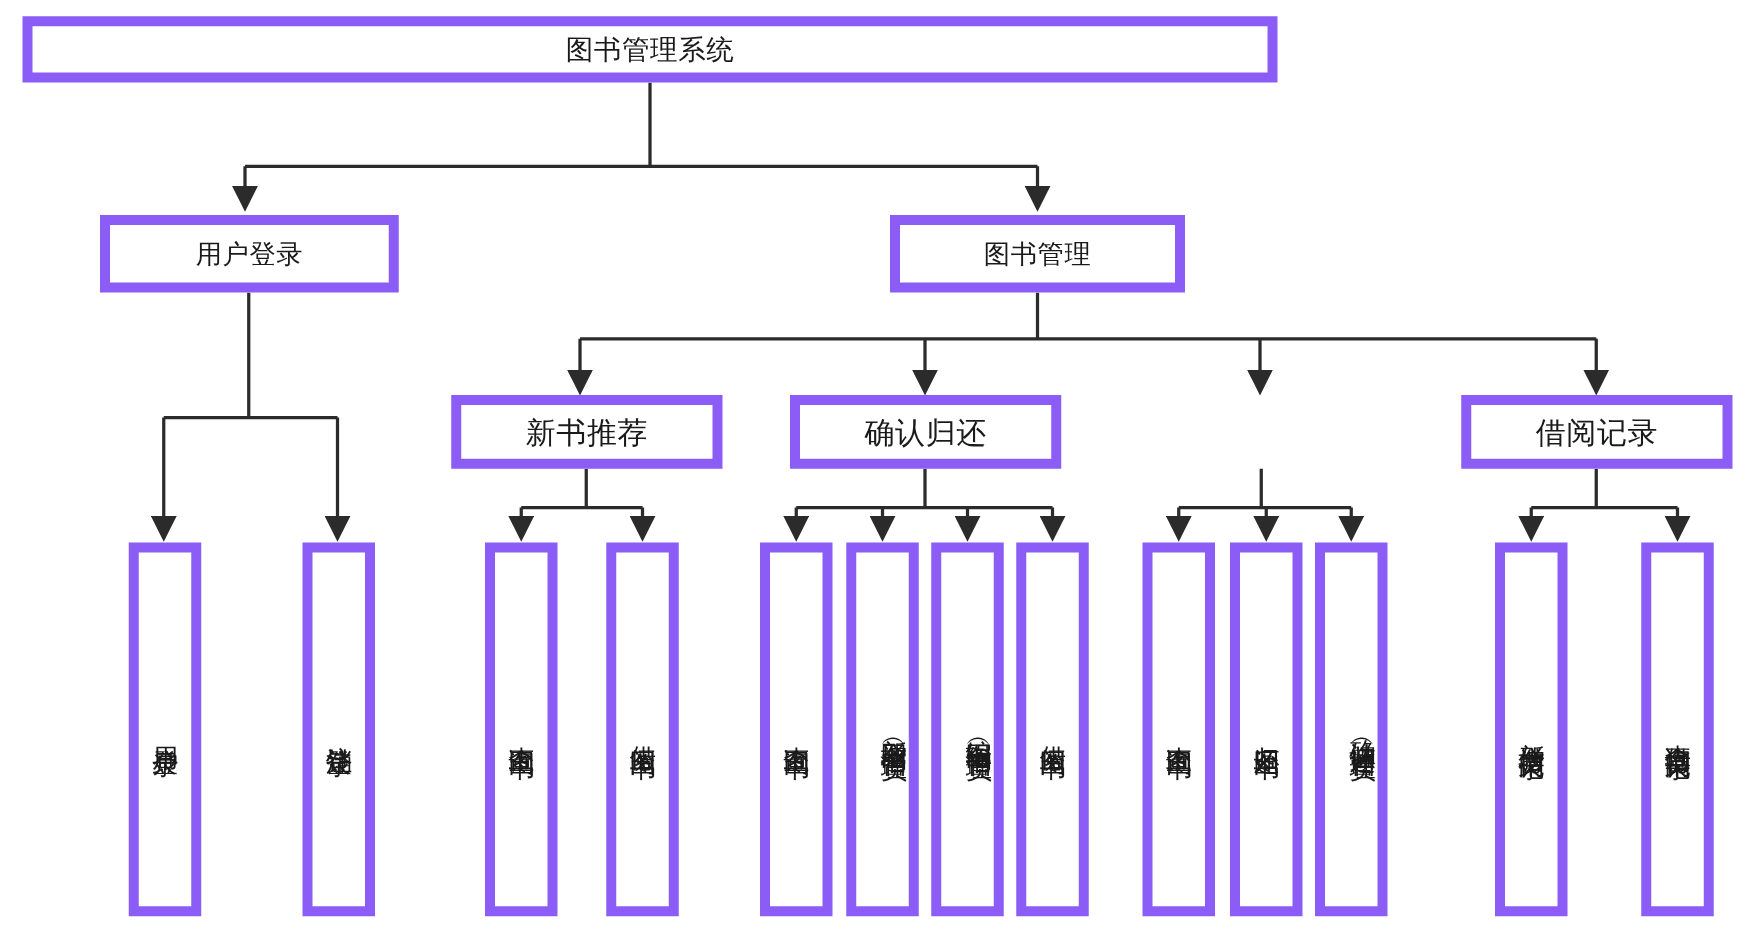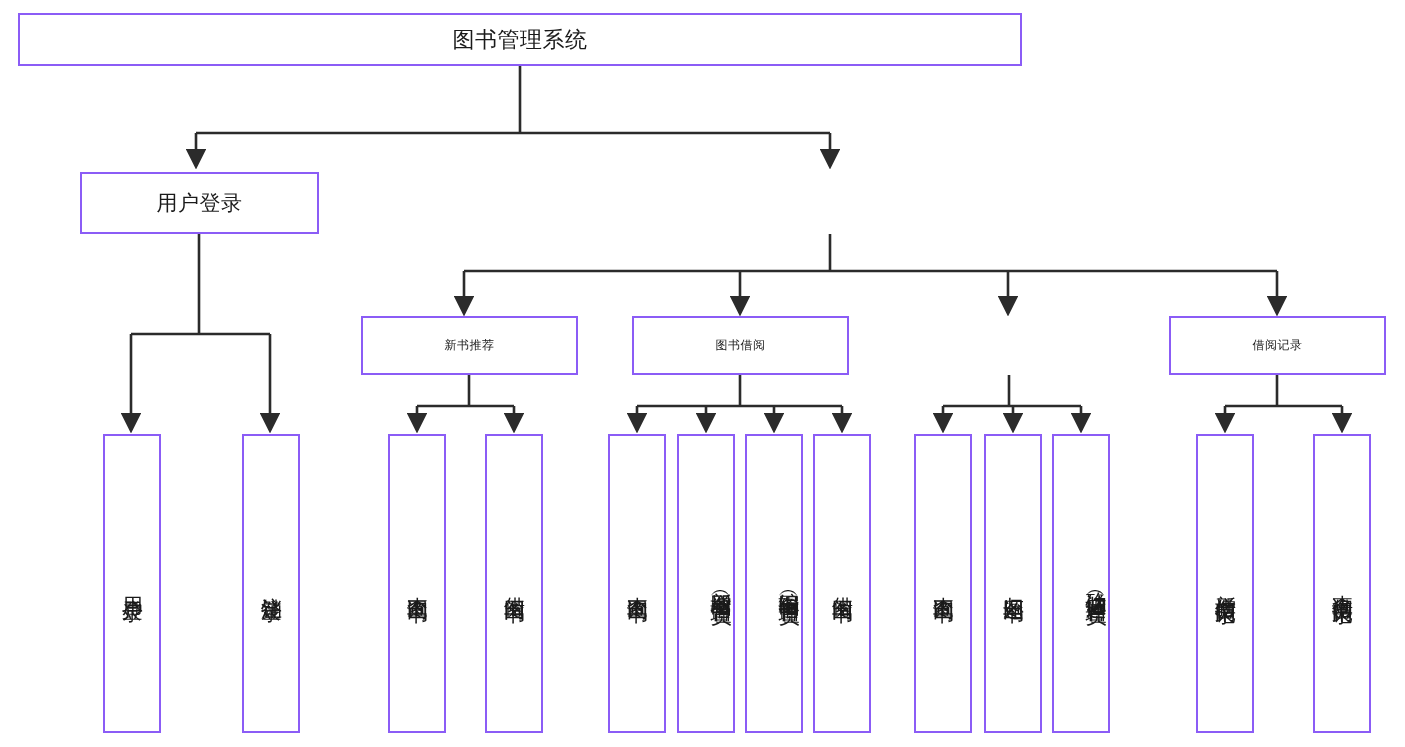--- a/index.html
+++ b/index.html
@@ -20,36 +20,36 @@
     position: absolute;
     left: 0;
     top: 0;
     width: 1405px;
     height: 747px;
     pointer-events: none;
   }
   .node {
     position: absolute;
     box-sizing: border-box;
-    border: 2px solid #8b5cf6;
+    border: 8px solid #8b5cf6;
     background: #ffffff;
     display: flex;
     align-items: center;
     justify-content: center;
     color: #1a1a1a;
     letter-spacing: 0.5px;
   }
   .node.root {
     font-size: 22px;
   }
   .node.l1 {
     font-size: 21px;
   }
   .node.l2 {
-    font-size: 12px;
+    font-size: 24px;
   }
   .node.leaf {
     writing-mode: vertical-rl;
     text-orientation: upright;
     font-size: 21px;
     line-height: 1.18;
     letter-spacing: 2px;
     padding: 6px 0;
     align-items: center;
     justify-content: center;
@@ -123,26 +123,29 @@
     </g>
   </svg>
 
   <div class="node root" style="left:18px; top:13px; width:1004px; height:53px;">
     <span>图书管理系统</span>
   </div>
 
   <div class="node l1" style="left:80px; top:172px; width:239px; height:62px;">
     <span>用户登录</span>
   </div>
+  <div class="node l1" style="left:712px; top:172px; width:236px; height:62px;">
+    <span>图书管理</span>
+  </div>
 
   <div class="node l2" style="left:361px; top:316px; width:217px; height:59px;">
     <span>新书推荐</span>
   </div>
   <div class="node l2" style="left:632px; top:316px; width:217px; height:59px;">
-    <span>图书借阅</span>
+    <span>确认归还</span>
   </div>
   <div class="node l2" style="left:1169px; top:316px; width:217px; height:59px;">
     <span>借阅记录</span>
   </div>
 
   <div class="node leaf" style="left:103px; top:434px; width:58px; height:299px;">
     <span>用户登录</span>
   </div>
   <div class="node leaf" style="left:242px; top:434px; width:58px; height:299px;">
     <span>注销登录</span>

